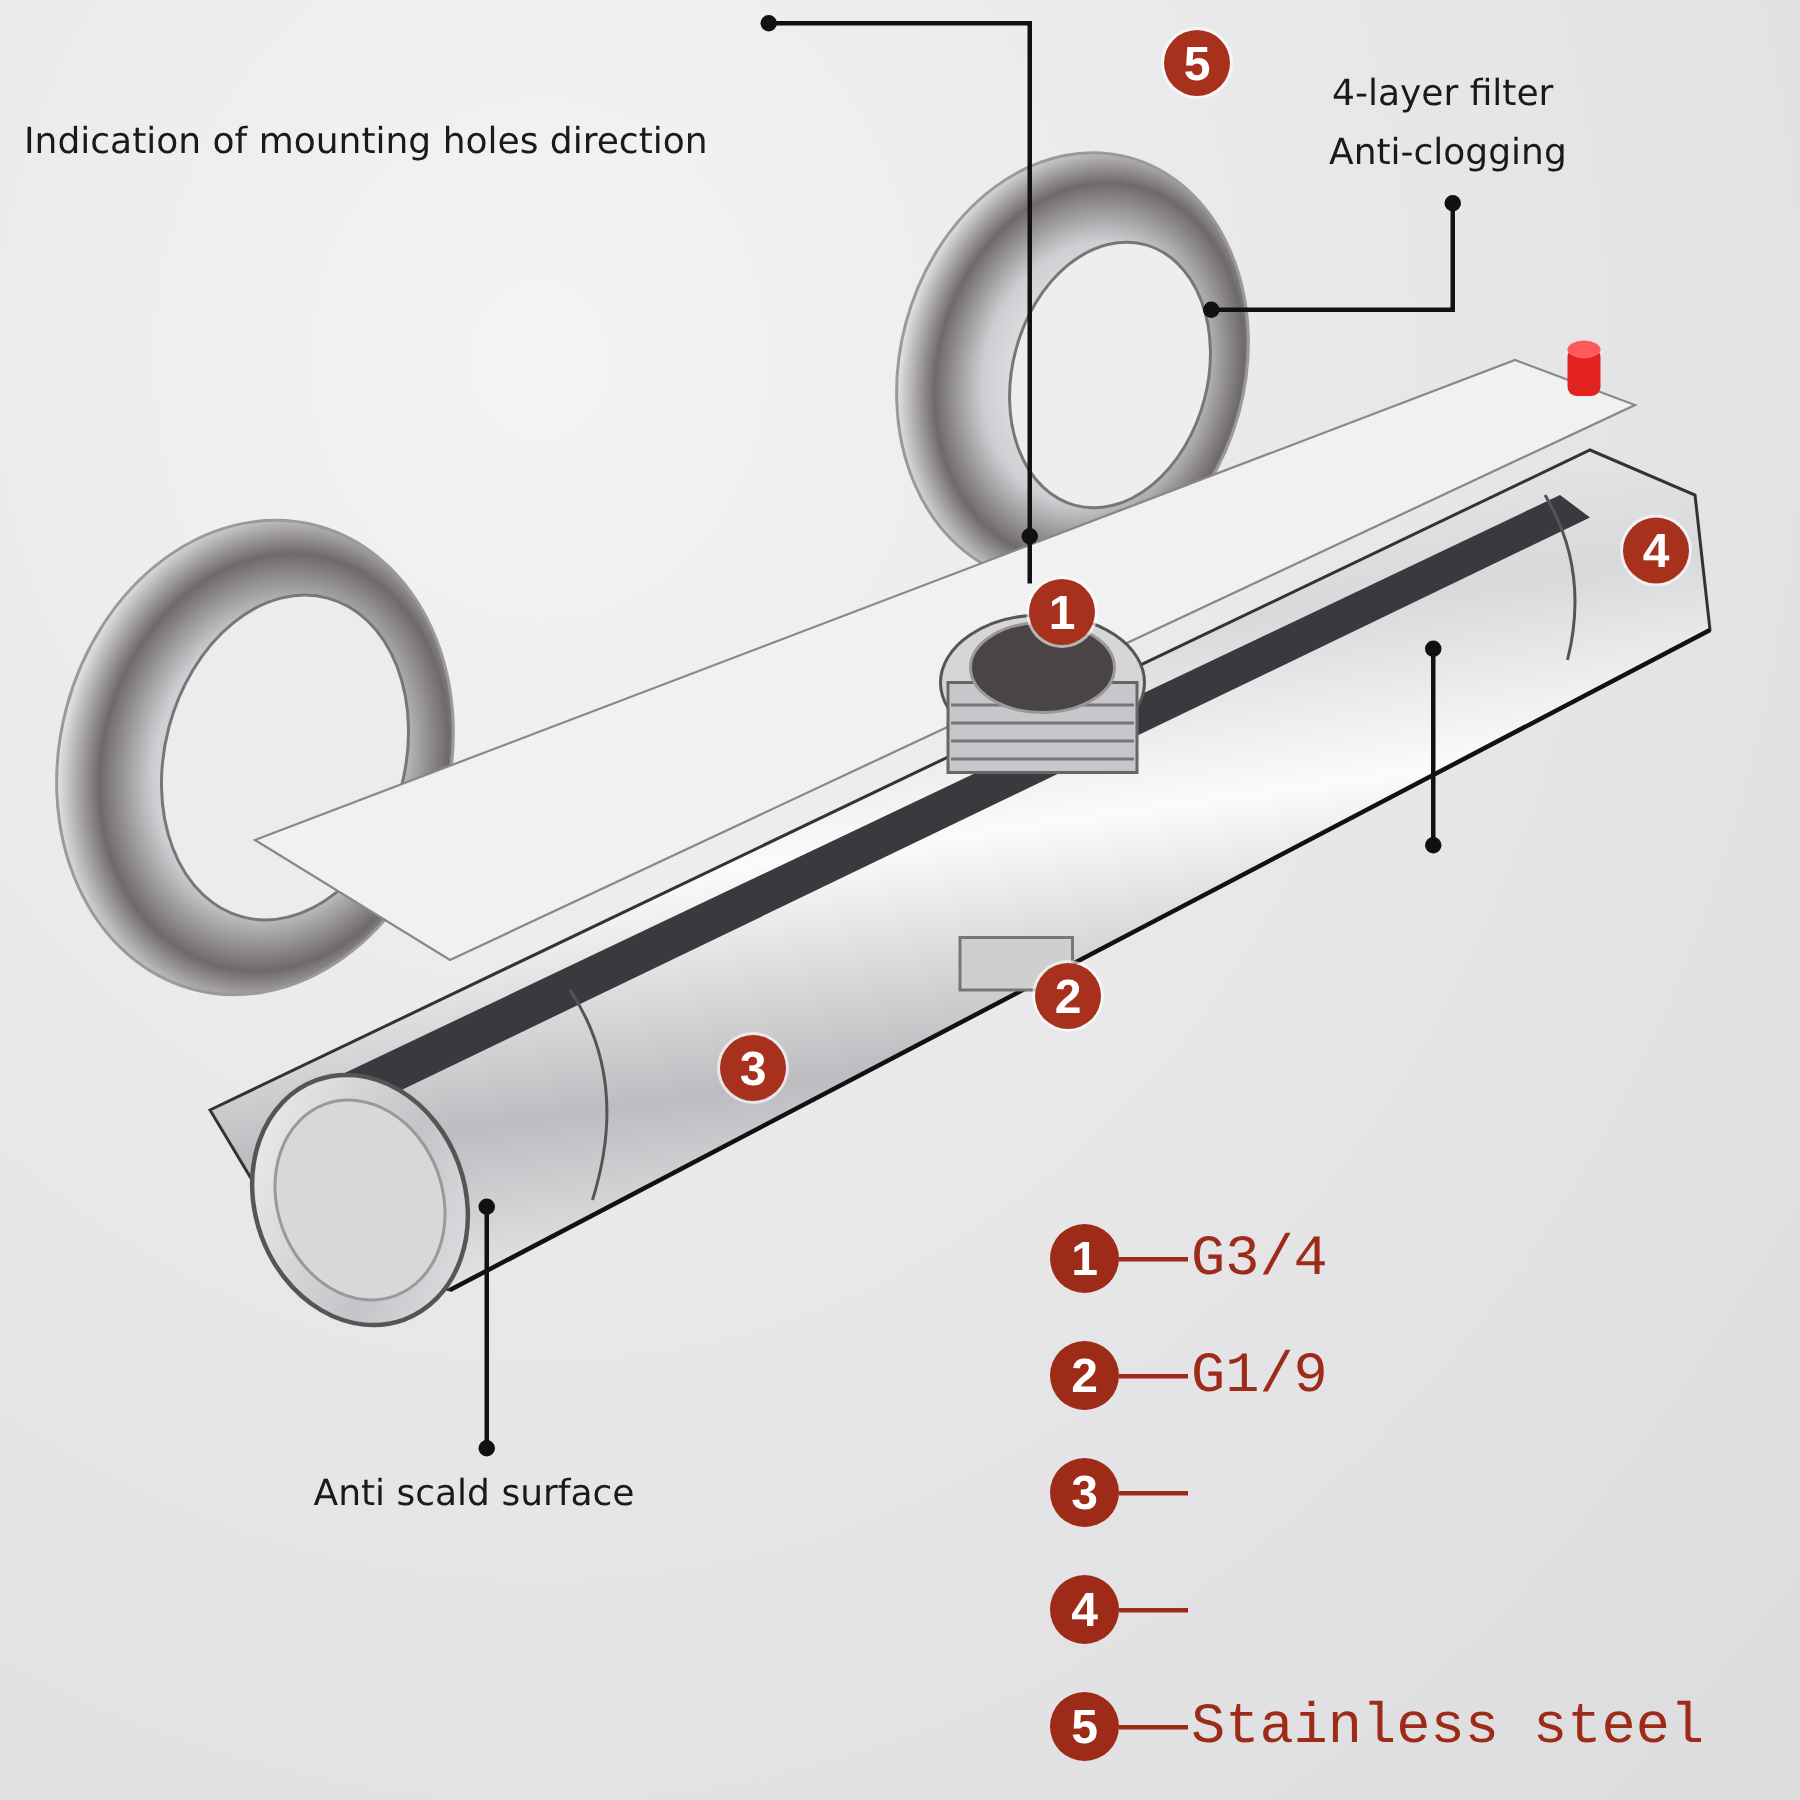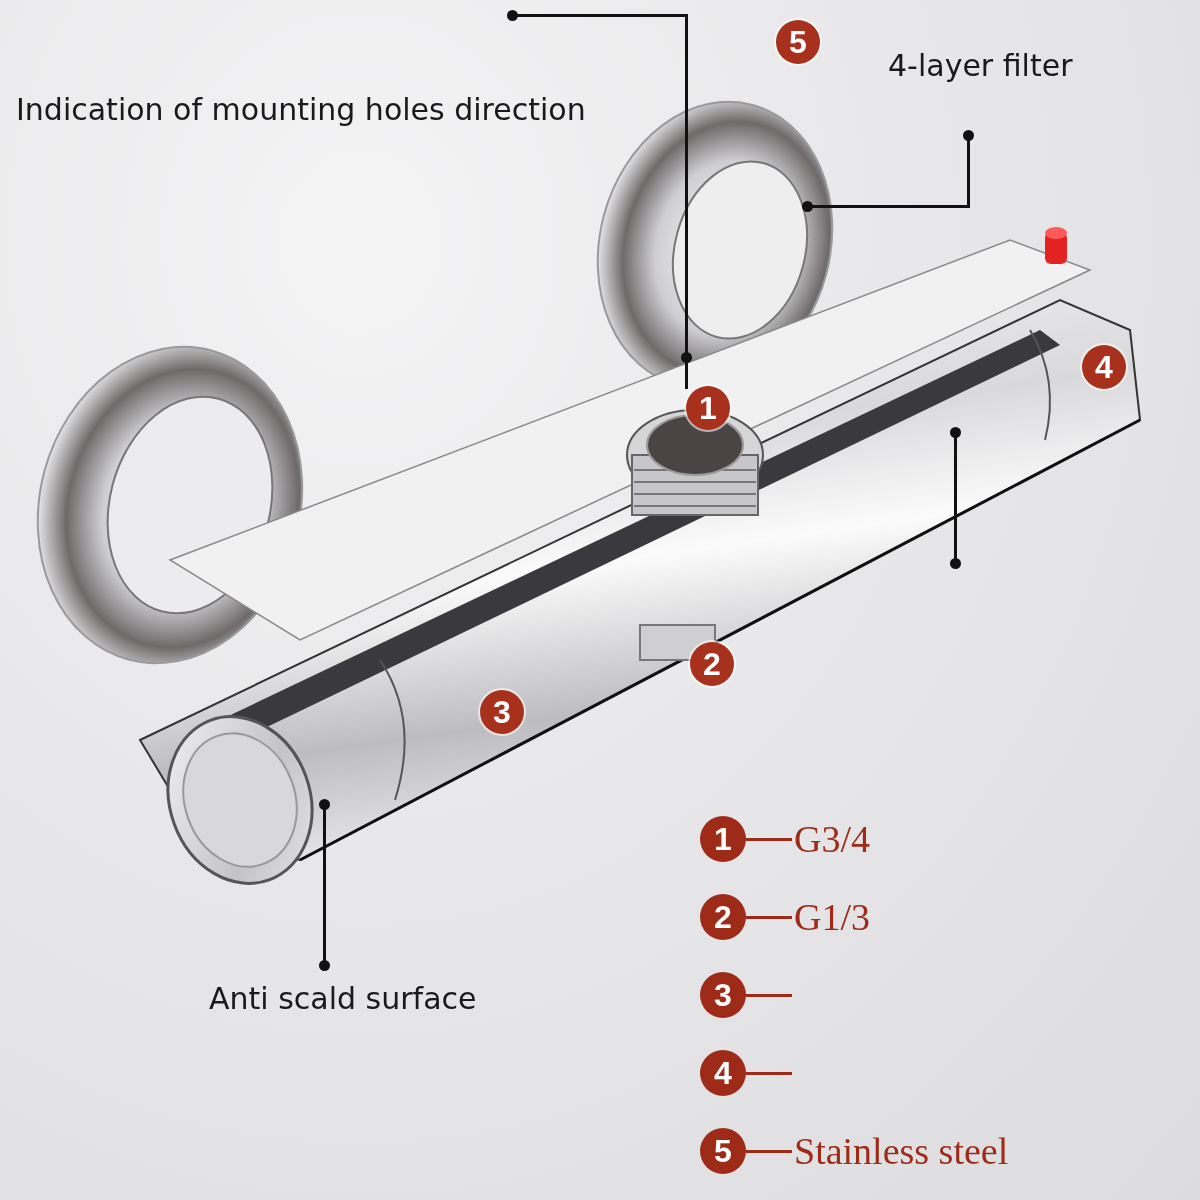--- a/index.html
+++ b/index.html
@@ -1,29 +1,29 @@
 <!DOCTYPE html>
 <html><head>
 <meta charset="utf-8">
 <style>
   html, body { margin:0; padding:0; }
   body { width:1200px; height:1200px; overflow:hidden; font-family:"DejaVu Sans", sans-serif; }
   #stage { position:relative; width:1200px; height:1200px;
     background: radial-gradient(ellipse at 30% 20%, #f4f4f5 0%, #e8e8ea 45%, #dcdcdf 100%); overflow:hidden; }
   .art { position:absolute; left:0; top:0; width:1200px; height:1200px; }
-  .label { position:absolute; color:#1a1a1a; font-size:30px; line-height:1.2; white-space:nowrap; }
+  .label { position:absolute; color:#1a1a1a; font-size:24px; line-height:1.2; white-space:nowrap; }
   .badge { position:absolute; width:44px; height:44px; border-radius:50%;
     background:#a8311d; color:#fff; font-family:"Liberation Sans", sans-serif; font-weight:bold;
     font-size:32px; line-height:44px; text-align:center; box-shadow:0 0 0 2px rgba(255,255,255,0.6); }
   .legend { position:absolute; left:700px; top:800px; }
   .legend-row { position:relative; height:78px; display:flex; align-items:center; }
   .legend-row .num { position:relative; width:46px; height:46px; border-radius:50%; background:#9d2b18;
     color:#fff; font-family:"Liberation Sans", sans-serif; font-weight:bold; font-size:32px; line-height:46px; text-align:center; }
   .legend-row .dash { width:46px; height:3px; background:#9d2b18; }
-  .legend-row .txt { color:#9d2b18; font-family:Liberation Serif, serif; font-size:38px; margin-left:2px; }
+  .legend-row .txt { color:#9d2b18; font-family:Liberation Mono, monospace; font-size:38px; margin-left:2px; }
   .leader { position:absolute; background:#111; }
   .dot { position:absolute; width:11px; height:11px; border-radius:50%; background:#111; }
 </style>
 </head>
 <body>
 
 <div id="stage">
 
   <svg class="art" viewBox="0 0 1200 1200">
     <defs>
@@ -94,40 +94,41 @@
   <div class="dot" style="left:802px;top:201px;"></div>
 
   <div class="dot" style="left:950px;top:427px;"></div>
   <div class="leader" style="left:954px;top:432px;width:3px;height:130px;"></div>
   <div class="dot" style="left:950px;top:558px;"></div>
 
   <div class="dot" style="left:319px;top:799px;"></div>
   <div class="leader" style="left:323px;top:804px;width:3px;height:160px;"></div>
   <div class="dot" style="left:319px;top:960px;"></div>
 
-  <div class="label" style="left:16px;top:92px;">Indication of mounting holes direction</div>
+  <div class="label" style="left:16px;top:80px;">Indication of mounting holes direction</div>
   <div class="label" style="left:888px;top:48px;">4-layer filter</div>
+  <div class="label" style="left:886px;top:87px;">Anti-clogging</div>
   <div class="label" style="left:209px;top:981px;">Anti scald surface</div>
 
   <div class="badge" style="left:686px;top:386px;">1</div>
   <div class="badge" style="left:690px;top:642px;">2</div>
   <div class="badge" style="left:480px;top:690px;">3</div>
   <div class="badge" style="left:1082px;top:345px;">4</div>
   <div class="badge" style="left:776px;top:20px;">5</div>
 
   <div class="legend">
     <div class="legend-row">
       <div class="num">1</div>
       <div class="dash"></div>
       <div class="txt">G3/4</div>
     </div>
     <div class="legend-row">
       <div class="num">2</div>
       <div class="dash"></div>
-      <div class="txt">G1/3</div>
+      <div class="txt">G1/9</div>
     </div>
     <div class="legend-row">
       <div class="num">3</div>
       <div class="dash"></div>
     </div>
     <div class="legend-row">
       <div class="num">4</div>
       <div class="dash"></div>
     </div>
     <div class="legend-row">

